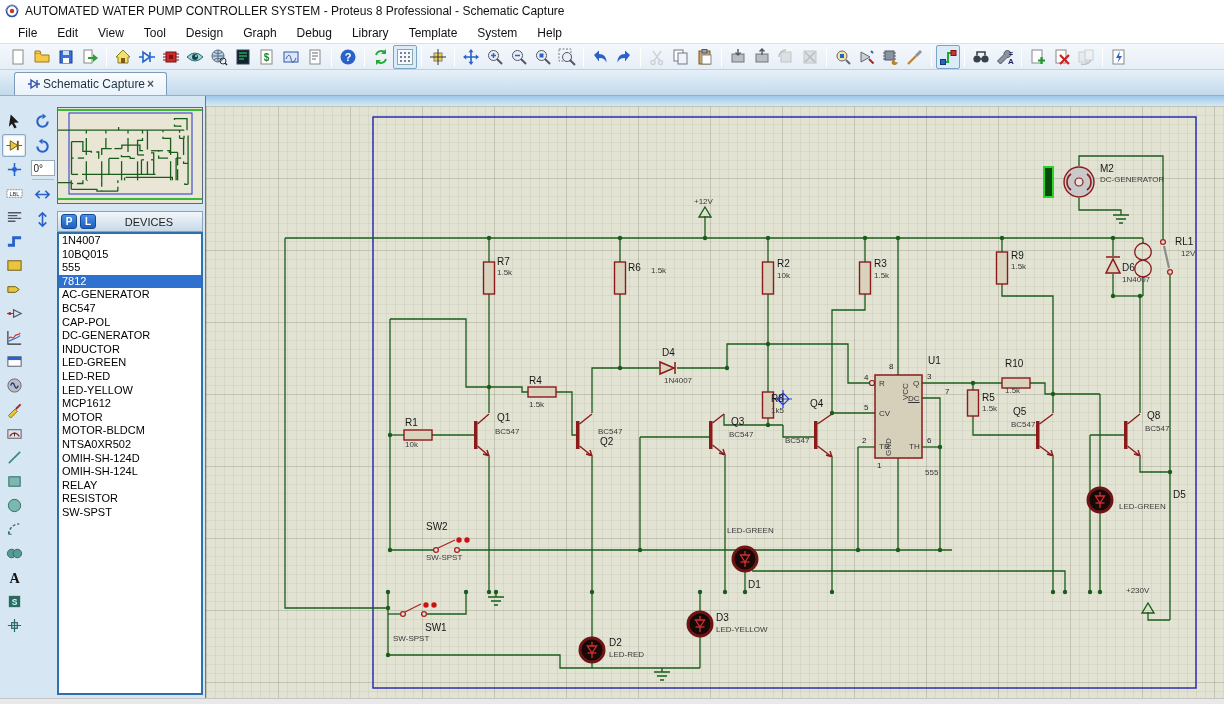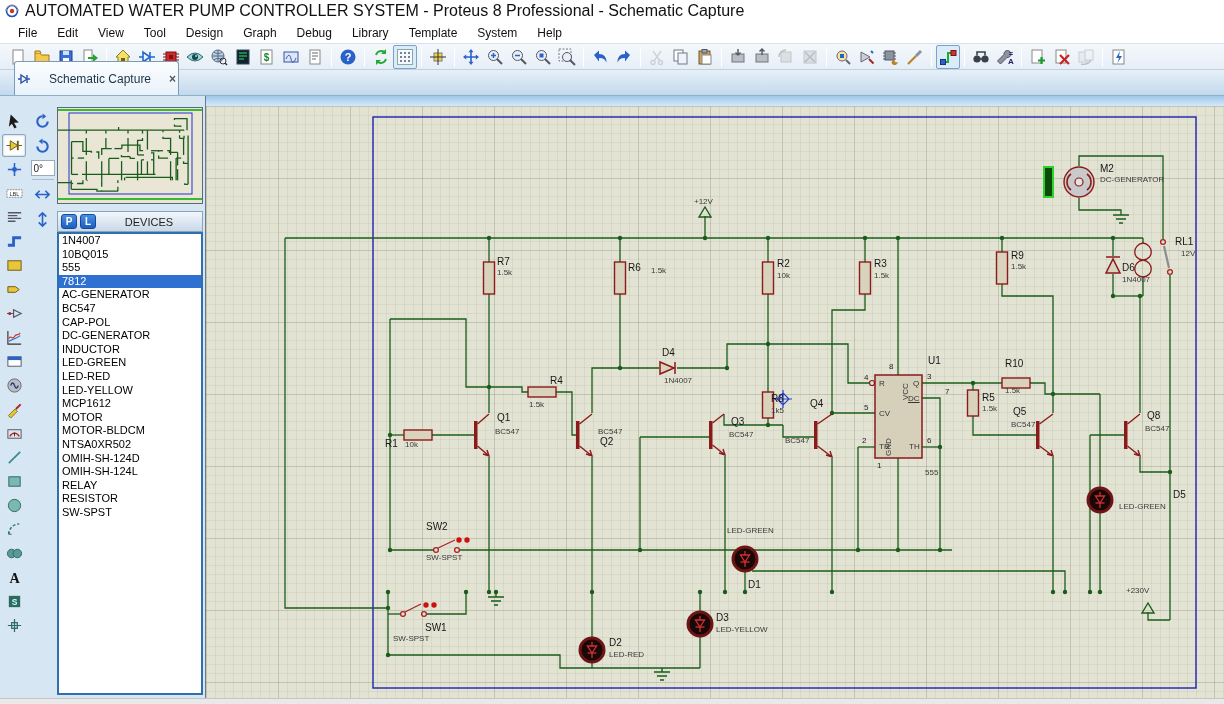--- a/index.html
+++ b/index.html
@@ -3,42 +3,42 @@
 <meta charset="utf-8">
 <style>
   * { margin:0; padding:0; box-sizing:border-box; }
   html,body { width:1224px; height:704px; overflow:hidden; background:#fff;
     font-family:"Liberation Sans", sans-serif; }
   #app { position:relative; width:1224px; height:704px; background:#fff; }
 
   
   #titlebar { position:absolute; left:0; top:0; width:100%; height:22px; background:#fff;
     display:flex; align-items:center; padding-left:5px; }
-  #titlebar .ttl { font-size:16px; color:#111; margin-left:6px; }
+  #titlebar .ttl { font-size:12px; color:#111; margin-left:6px; }
   #menubar { position:absolute; left:0; top:22px; width:100%; height:21px; background:#fff;
     display:flex; align-items:center; padding-left:8px; }
   #menubar .mi { font-size:12px; color:#111; padding:2px 10px; cursor:default; }
   #toolbar { position:absolute; left:0; top:43px; width:100%; height:27px;
     background:linear-gradient(#f4f8fc,#e6eef6); border-top:1px solid #d8e2ec;
     border-bottom:1px solid #c2d0de; display:flex; align-items:center; padding-left:6px; }
   .tb-group { display:flex; align-items:center; }
   .tb-sep { width:1px; height:20px; background:#b5c4d4; margin:0 4px; border-right:1px solid #fff; }
   .tb-btn { width:24px; height:24px; display:flex; align-items:center; justify-content:center;
     border:1px solid transparent; border-radius:2px; }
   .tb-btn svg { width:18px; height:18px; }
   .tb-btn.disabled { opacity:.35; filter:grayscale(1); }
   .tb-btn.active { background:#dcebf8; border:1px solid #7aa3c8; }
 
   
   #tabbar { position:absolute; left:0; top:70px; width:100%; height:26px;
     background:linear-gradient(#e6f0f9,#c3d9ec); border-bottom:1px solid #8fb0ca;
     display:flex; align-items:flex-end; padding-left:14px; }
-  #tab-schematic { height:34px; background:linear-gradient(#fbfdff,#e9f2fa);
+  #tab-schematic { height:23px; background:linear-gradient(#fbfdff,#e9f2fa);
     border:1px solid #7a9cba; border-bottom:none; border-radius:3px 3px 0 0;
-    display:flex; align-items:center; gap:18px; padding:0 2px; }
+    display:flex; align-items:center; gap:2px; padding:0 12px; }
   #tab-schematic .tlabel { font-size:12px; color:#1a3246; }
   #tab-schematic .tclose { font-size:12px; color:#556; font-weight:bold; }
   #tab-schematic svg { width:14px; height:14px; }
 
   
   #leftpane { position:absolute; left:0; top:96px; width:205px; bottom:6px; background:#d6e6f3; }
   #toolcol { position:absolute; left:0; top:14px; width:28px; }
   .tool-btn { width:24px; height:23px; margin:0 auto 1px auto; display:flex; align-items:center;
     justify-content:center; border:1px solid transparent; border-radius:2px; }
   .tool-btn svg { width:17px; height:17px; }
@@ -930,23 +930,23 @@
       <span class="sch-lb ref" style="left: 662px; top: 347px;">D4</span>
       <span class="sch-lb val" style="left: 664px; top: 376px;">1N4007</span>
       <span class="sch-lb ref" style="left: 771px; top: 393px;">R8</span>
       <span class="sch-lb val" style="left: 771px; top: 406px;">1k5</span>
       <span class="sch-lb ref" style="left: 928px; top: 355px; text-align: right;">U1</span>
       <span class="sch-lb val" style="left: 925px; top: 468px;">555</span>
       <span class="sch-lb ref" style="left: 1005px; top: 358px;">R10</span>
       <span class="sch-lb val" style="left: 1005px; top: 386px;">1.5k</span>
       <span class="sch-lb ref" style="left: 982px; top: 392px;">R5</span>
       <span class="sch-lb val" style="left: 982px; top: 404px;">1.5k</span>
-      <span class="sch-lb ref" style="left: 385px; top: 417px; margin-top: 21px;">R1</span>
+      <span class="sch-lb ref" style="left: 405px; top: 417px;">R1</span>
       <span class="sch-lb val" style="left: 405px; top: 440px;">10k</span>
-      <span class="sch-lb ref" style="left: 550px; top: 375px;">R4</span>
+      <span class="sch-lb ref" style="left: 529px; top: 375px;">R4</span>
       <span class="sch-lb val" style="left: 529px; top: 400px;">1.5k</span>
       <span class="sch-lb ref" style="left: 497px; top: 412px;">Q1</span>
       <span class="sch-lb val" style="left: 495px; top: 427px;">BC547</span>
       <span class="sch-lb ref" style="left: 600px; top: 436px;">Q2</span>
       <span class="sch-lb val" style="left: 598px; top: 427px;">BC547</span>
       <span class="sch-lb ref" style="left: 731px; top: 416px;">Q3</span>
       <span class="sch-lb val" style="left: 729px; top: 430px;">BC547</span>
       <span class="sch-lb ref" style="left: 810px; top: 398px;">Q4</span>
       <span class="sch-lb val" style="left: 785px; top: 436px;">BC547</span>
       <span class="sch-lb ref" style="left: 1013px; top: 406px;">Q5</span>

